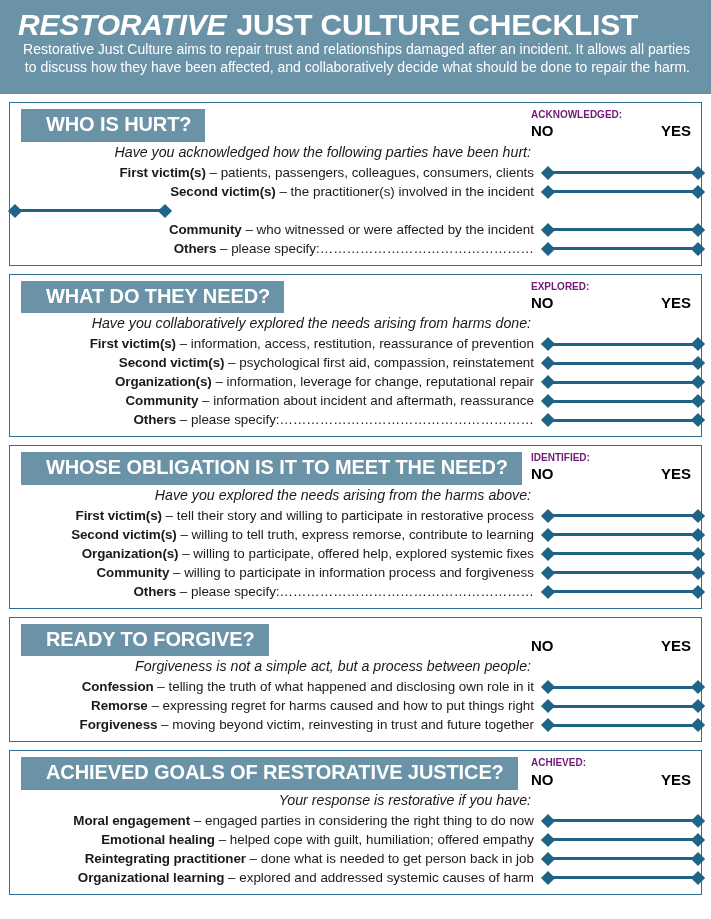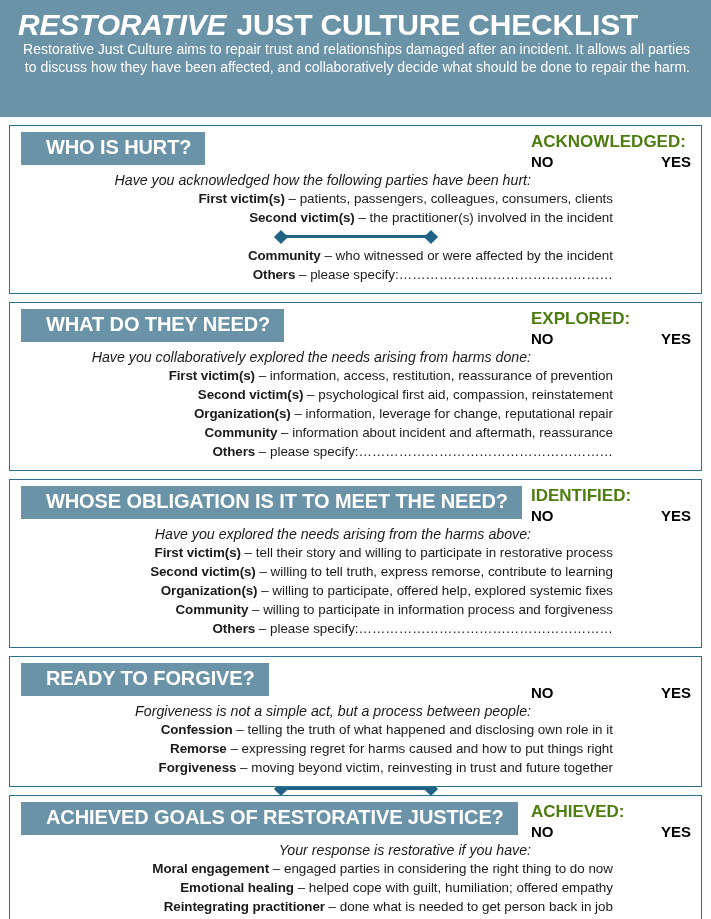--- a/index.html
+++ b/index.html
@@ -14,21 +14,21 @@
     color: #1a1a1a;
     overflow: hidden;
   }
 
   
   .banner {
     background: #6b93a8;
     color: #ffffff;
     padding: 9px 16px 12px 18px;
     box-sizing: border-box;
-    height: 117px;
+    height: 94px;
   }
   .banner-title {
     font-size: 30px;
     font-weight: bold;
     line-height: 1.06;
     letter-spacing: -0.2px;
     white-space: nowrap;
   }
   .banner-title .ital {
     font-style: italic;
@@ -67,23 +67,23 @@
     white-space: nowrap;
     line-height: 1.08;
   }
   .scale-head {
     width: 178px;
     flex: 0 0 178px;
     padding-right: 6px;
     box-sizing: border-box;
   }
   .scale-label {
-    font-size: 17px;
+    font-size: 10px;
     font-weight: bold;
-    color: #4d7c0f;
+    color: #701a75;
     text-align: left;
     padding-left: 8px;
     line-height: 1.12;
     white-space: nowrap;
   }
   .scale-label.empty { visibility: hidden; }
   .scale-ends {
     display: flex;
     justify-content: space-between;
     font-size: 15px;
@@ -100,21 +100,20 @@
     text-align: right;
     padding-right: 12px;
     margin: 2px 0 3px 0;
     width: 533px;
     box-sizing: border-box;
   }
   .row {
     display: flex;
     align-items: center;
     height: 19px;
-    flex-direction: column;
   }
   .row-text {
     width: 533px;
     flex: 0 0 533px;
     text-align: right;
     padding-right: 9px;
     box-sizing: border-box;
     font-size: 13.4px;
     white-space: nowrap;
     overflow: hidden;

